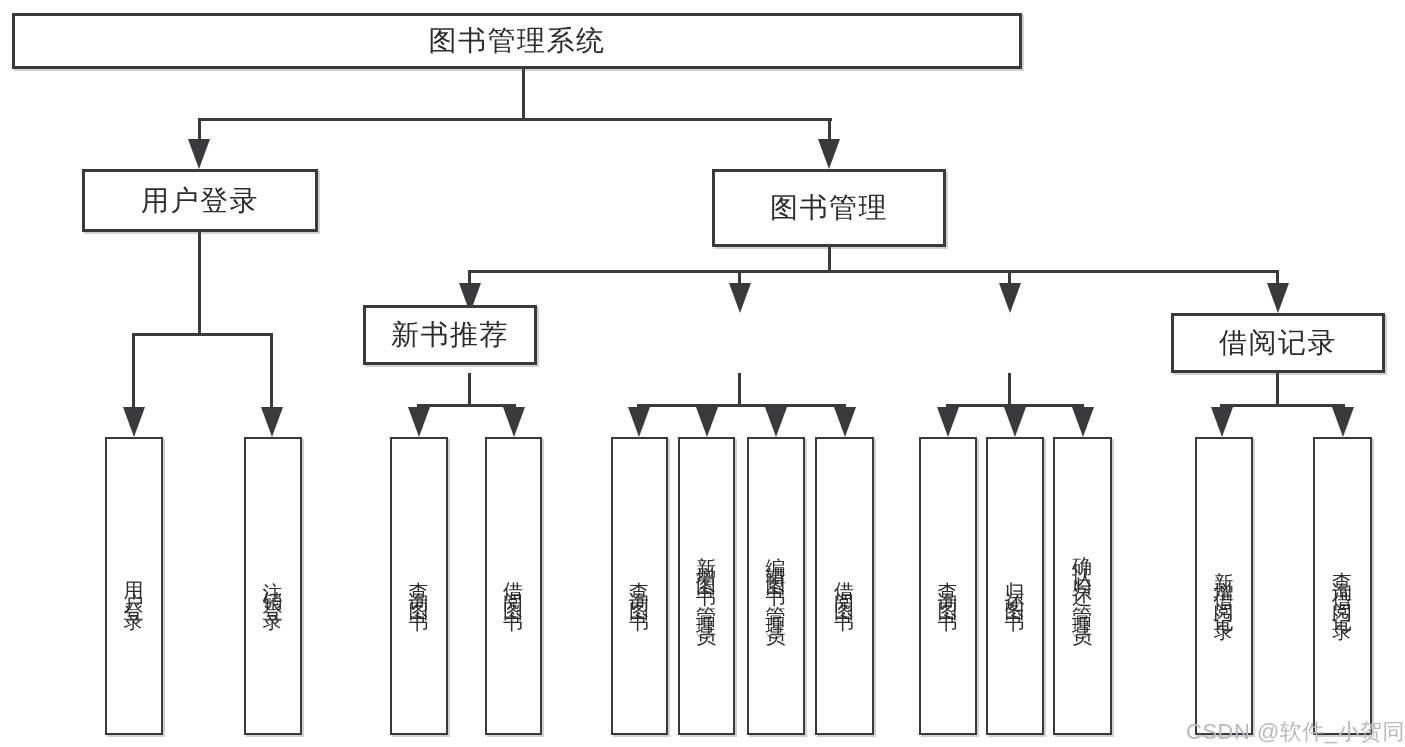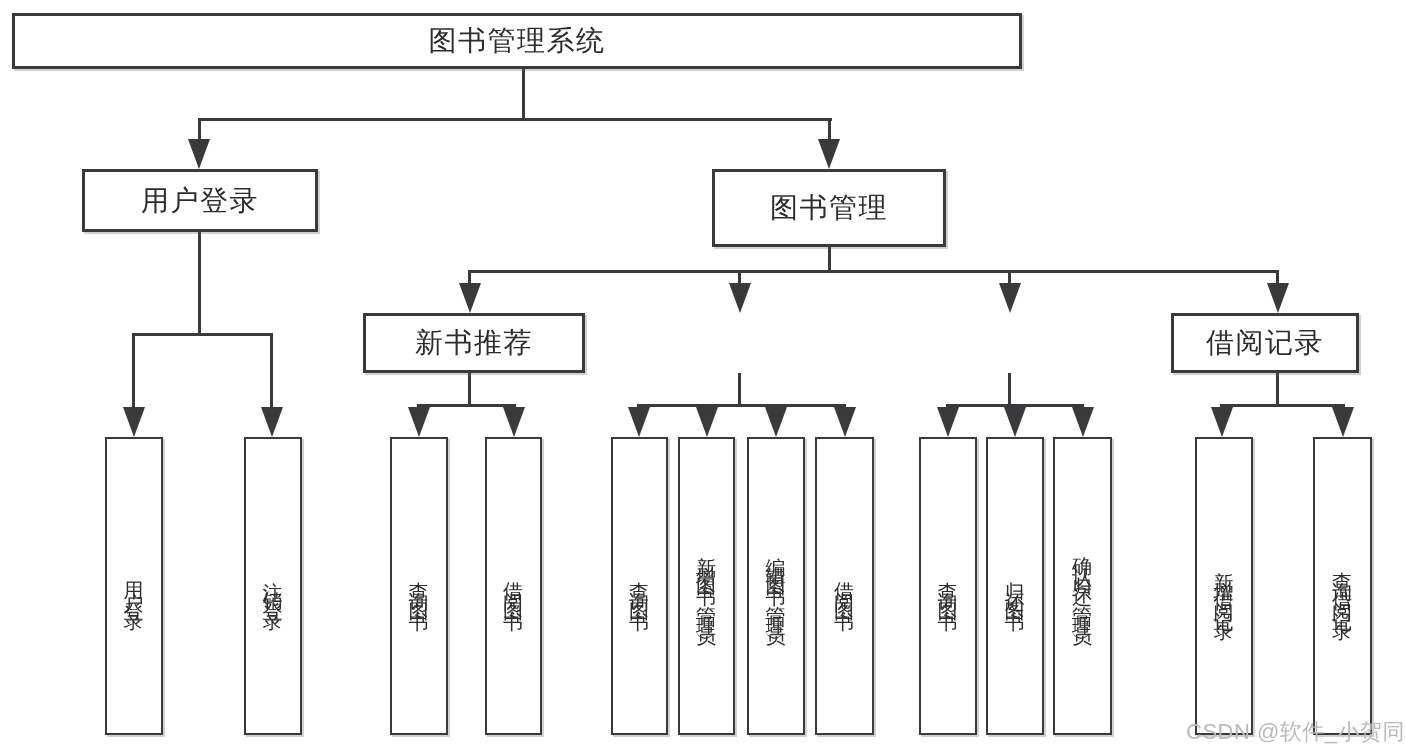--- a/index.html
+++ b/index.html
@@ -95,24 +95,24 @@
     <span class="htext">图书管理系统</span>
   </div>
 
   <div class="box box-h" style="left:82px;top:169px;width:236px;height:63px">
     <span class="htext">用户登录</span>
   </div>
   <div class="box box-h" style="left:712px;top:169px;width:234px;height:78px">
     <span class="htext">图书管理</span>
   </div>
 
-  <div class="box box-h" style="left:363px;top:313px;width:222px;height:60px">
+  <div class="box box-h" style="left:363px;top:305px;width:174px;height:60px">
     <span class="htext">新书推荐</span>
   </div>
-  <div class="box box-h" style="left:1171px;top:313px;width:188px;height:60px">
+  <div class="box box-h" style="left:1171px;top:313px;width:214px;height:60px">
     <span class="htext">借阅记录</span>
   </div>
 
   <div class="box box-v" style="left:105px;top:437px;width:58px;height:298px">
     <span class="vtext">用户登录</span>
   </div>
   <div class="box box-v" style="left:244px;top:437px;width:58px;height:298px">
     <span class="vtext">注销登录</span>
   </div>
 

